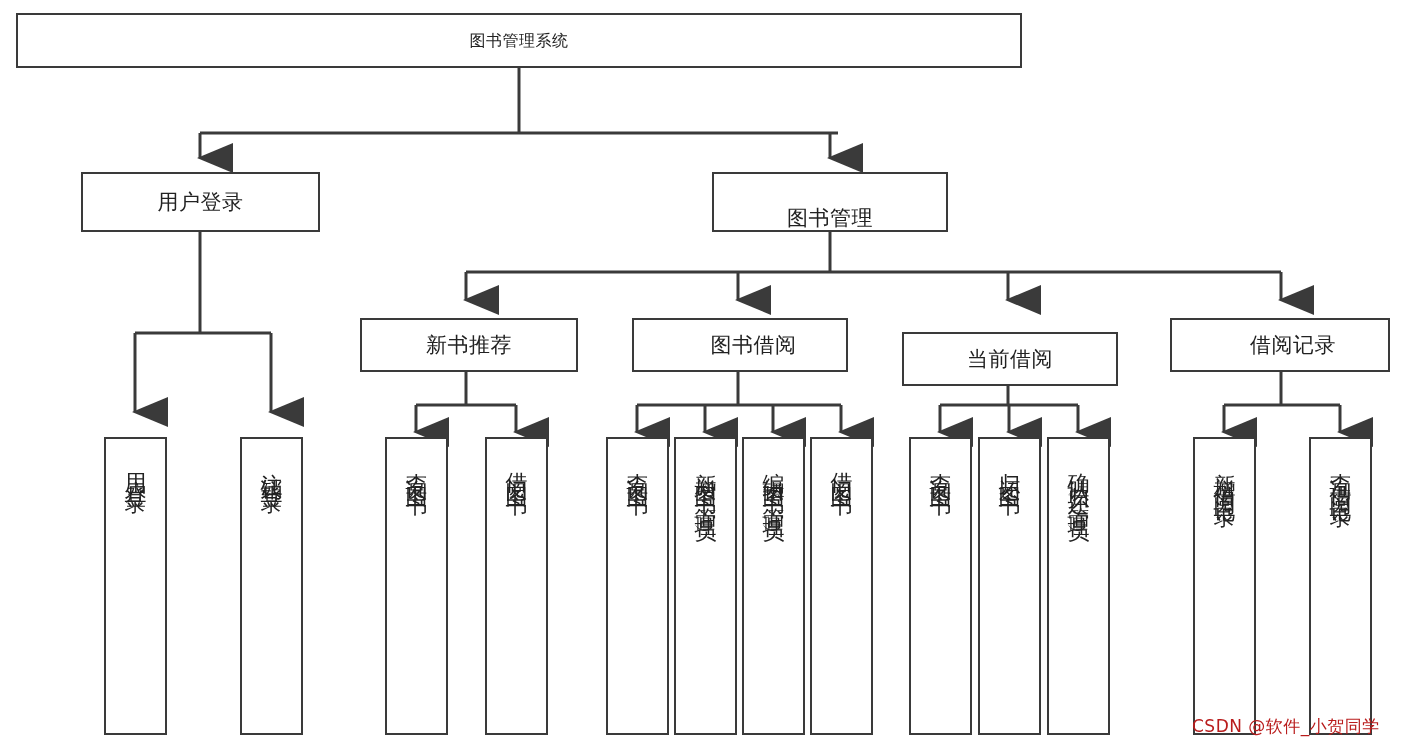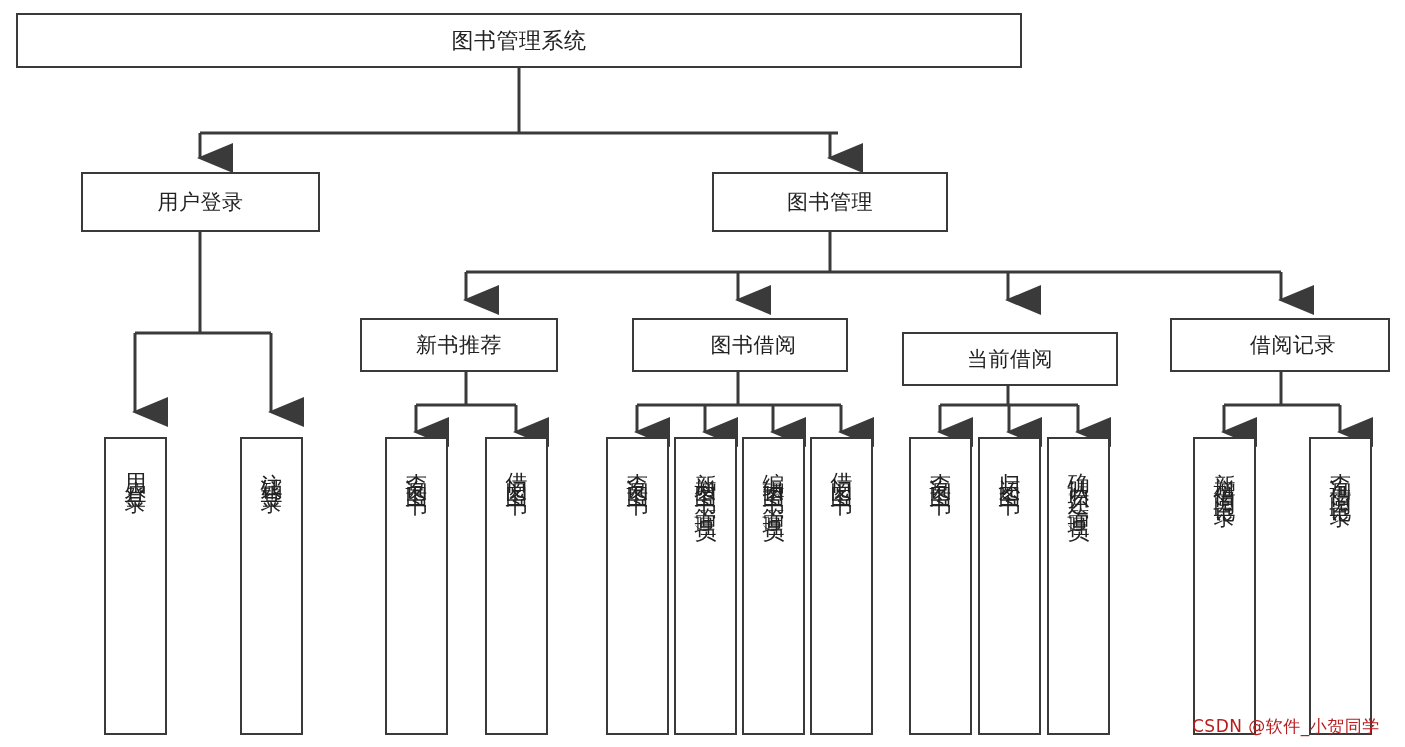--- a/index.html
+++ b/index.html
@@ -41,21 +41,21 @@
     color: #222222;
     text-align: center;
     line-height: 1.08;
     white-space: nowrap;
     letter-spacing: 0.5px;
   }
   .node.horizontal .node-label {
     font-size: 21px;
   }
   .node.root .node-label {
-    font-size: 22px;
+    font-size: 16px;
   }
   .node.vertical {
     align-items: flex-start;
     padding-top: 16px;
   }
   .node.vertical .node-label {
     writing-mode: vertical-rl;
     text-orientation: upright;
     font-size: 22px;
     letter-spacing: 7px;
@@ -127,25 +127,25 @@
     </g>
   </svg>
 
   <div class="node root horizontal" style="left:16px; top:13px; width:1006px; height:55px;">
     <span class="node-label">图书管理系统</span>
   </div>
 
   <div class="node horizontal" style="left:81px; top:172px; width:239px; height:60px;">
     <span class="node-label">用户登录</span>
   </div>
-  <div class="node horizontal" style="left:712px; top:172px; width:236px; height:60px;">
+  <div class="node horizontal" style="left:712px; top:172px; width:236px; height:60px;align-items:flex-end;">
     <span class="node-label">图书管理</span>
   </div>
 
-  <div class="node horizontal" style="left:360px; top:318px; width:198px; height:54px;align-items:center;">
+  <div class="node horizontal" style="left:360px; top:318px; width:218px; height:54px;align-items:center;">
     <span class="node-label">新书推荐</span>
   </div>
   <div class="node horizontal" style="left:632px; top:318px; width:216px; height:54px;padding-left:27px;">
     <span class="node-label">图书借阅</span>
   </div>
   <div class="node horizontal" style="left:902px; top:332px; width:216px; height:54px;">
     <span class="node-label">当前借阅</span>
   </div>
   <div class="node horizontal" style="left:1170px; top:318px; width:220px; height:54px;padding-left:26px;">
     <span class="node-label">借阅记录</span>

